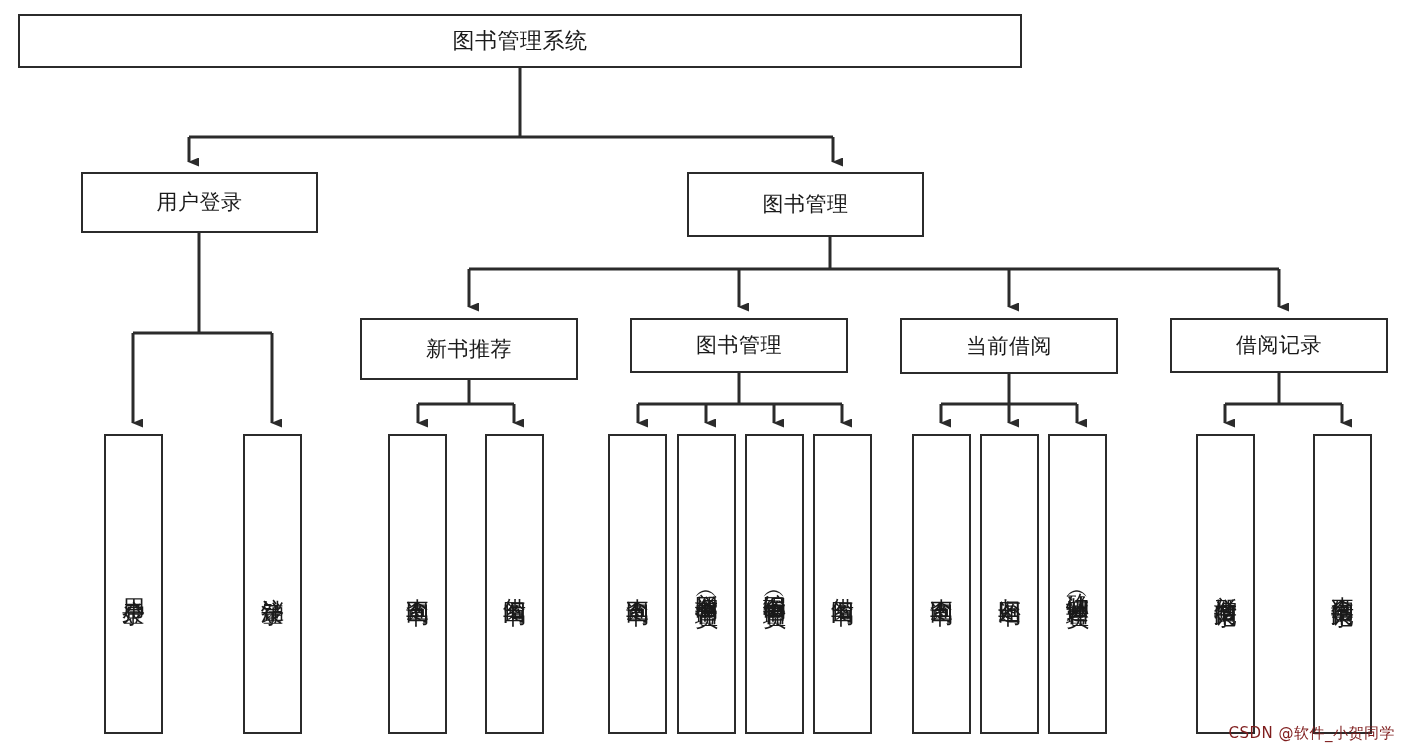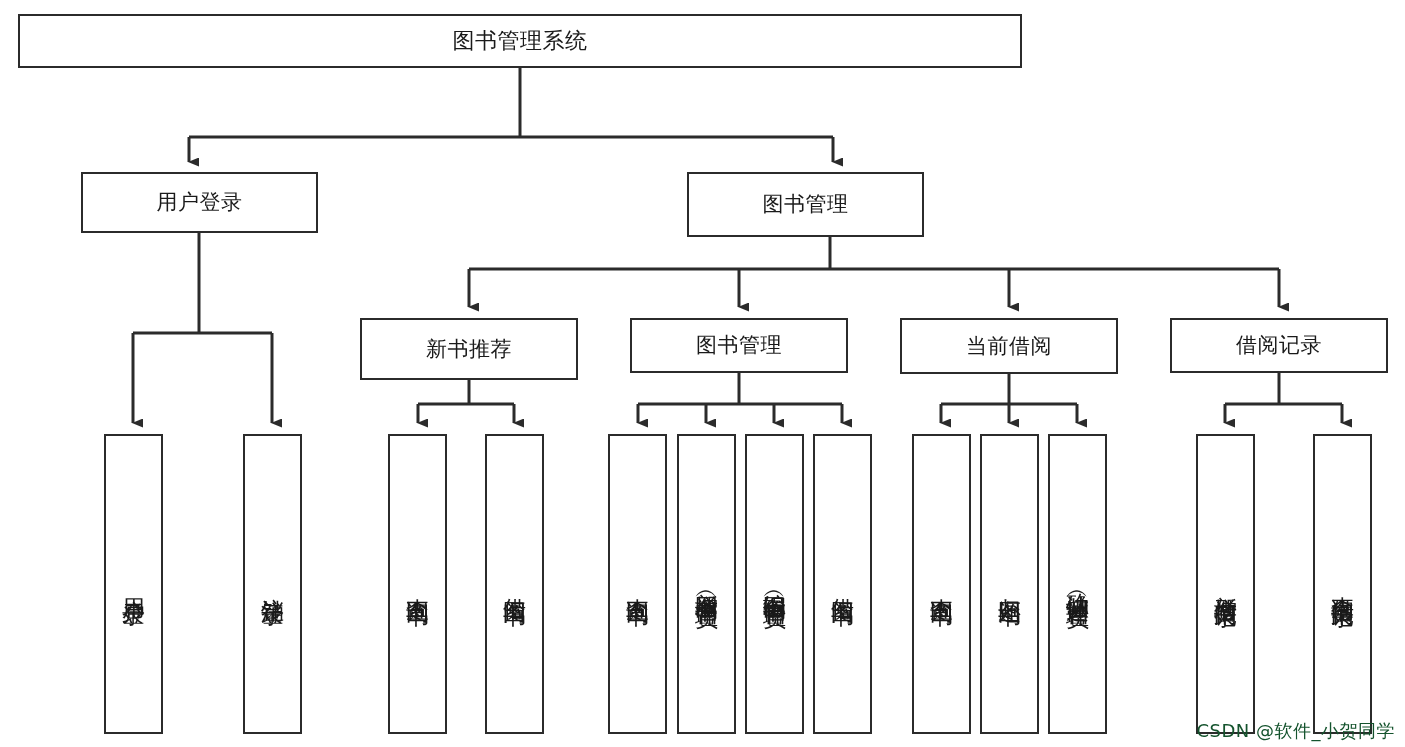--- a/index.html
+++ b/index.html
@@ -61,22 +61,22 @@
     font-size: 23px;
     line-height: 1.26;
     letter-spacing: 2px;
     white-space: nowrap;
     max-height: 276px;
   }
   #watermark {
     position: absolute;
     right: 10px;
     bottom: 4px;
-    font-size: 18px;
-    color: #14532d;
+    font-size: 15px;
+    color: #7f1d1d;
     letter-spacing: 0.5px;
     white-space: nowrap;
     user-select: none;
   }
 </style>
 </head>
 <body>
 
 <div id="diagram-root">
 

